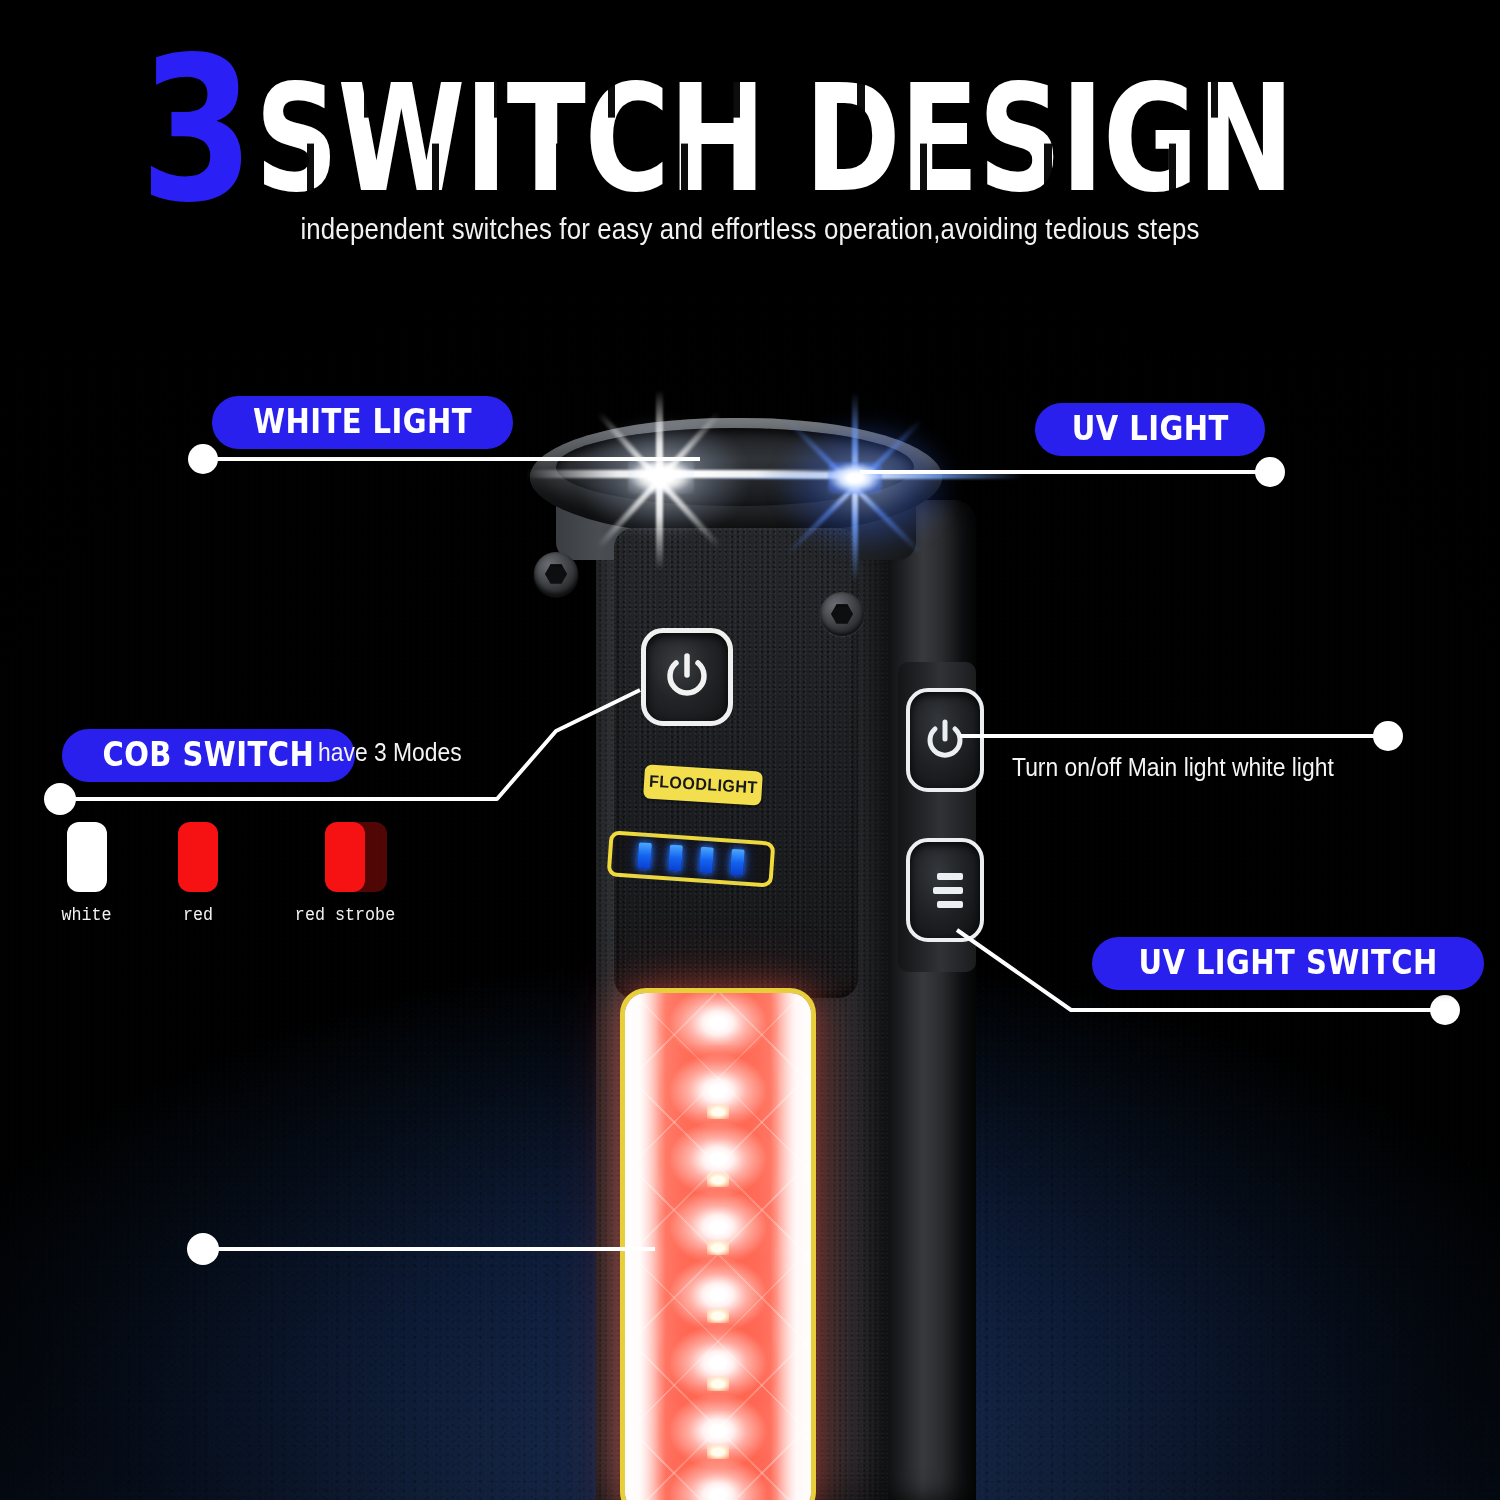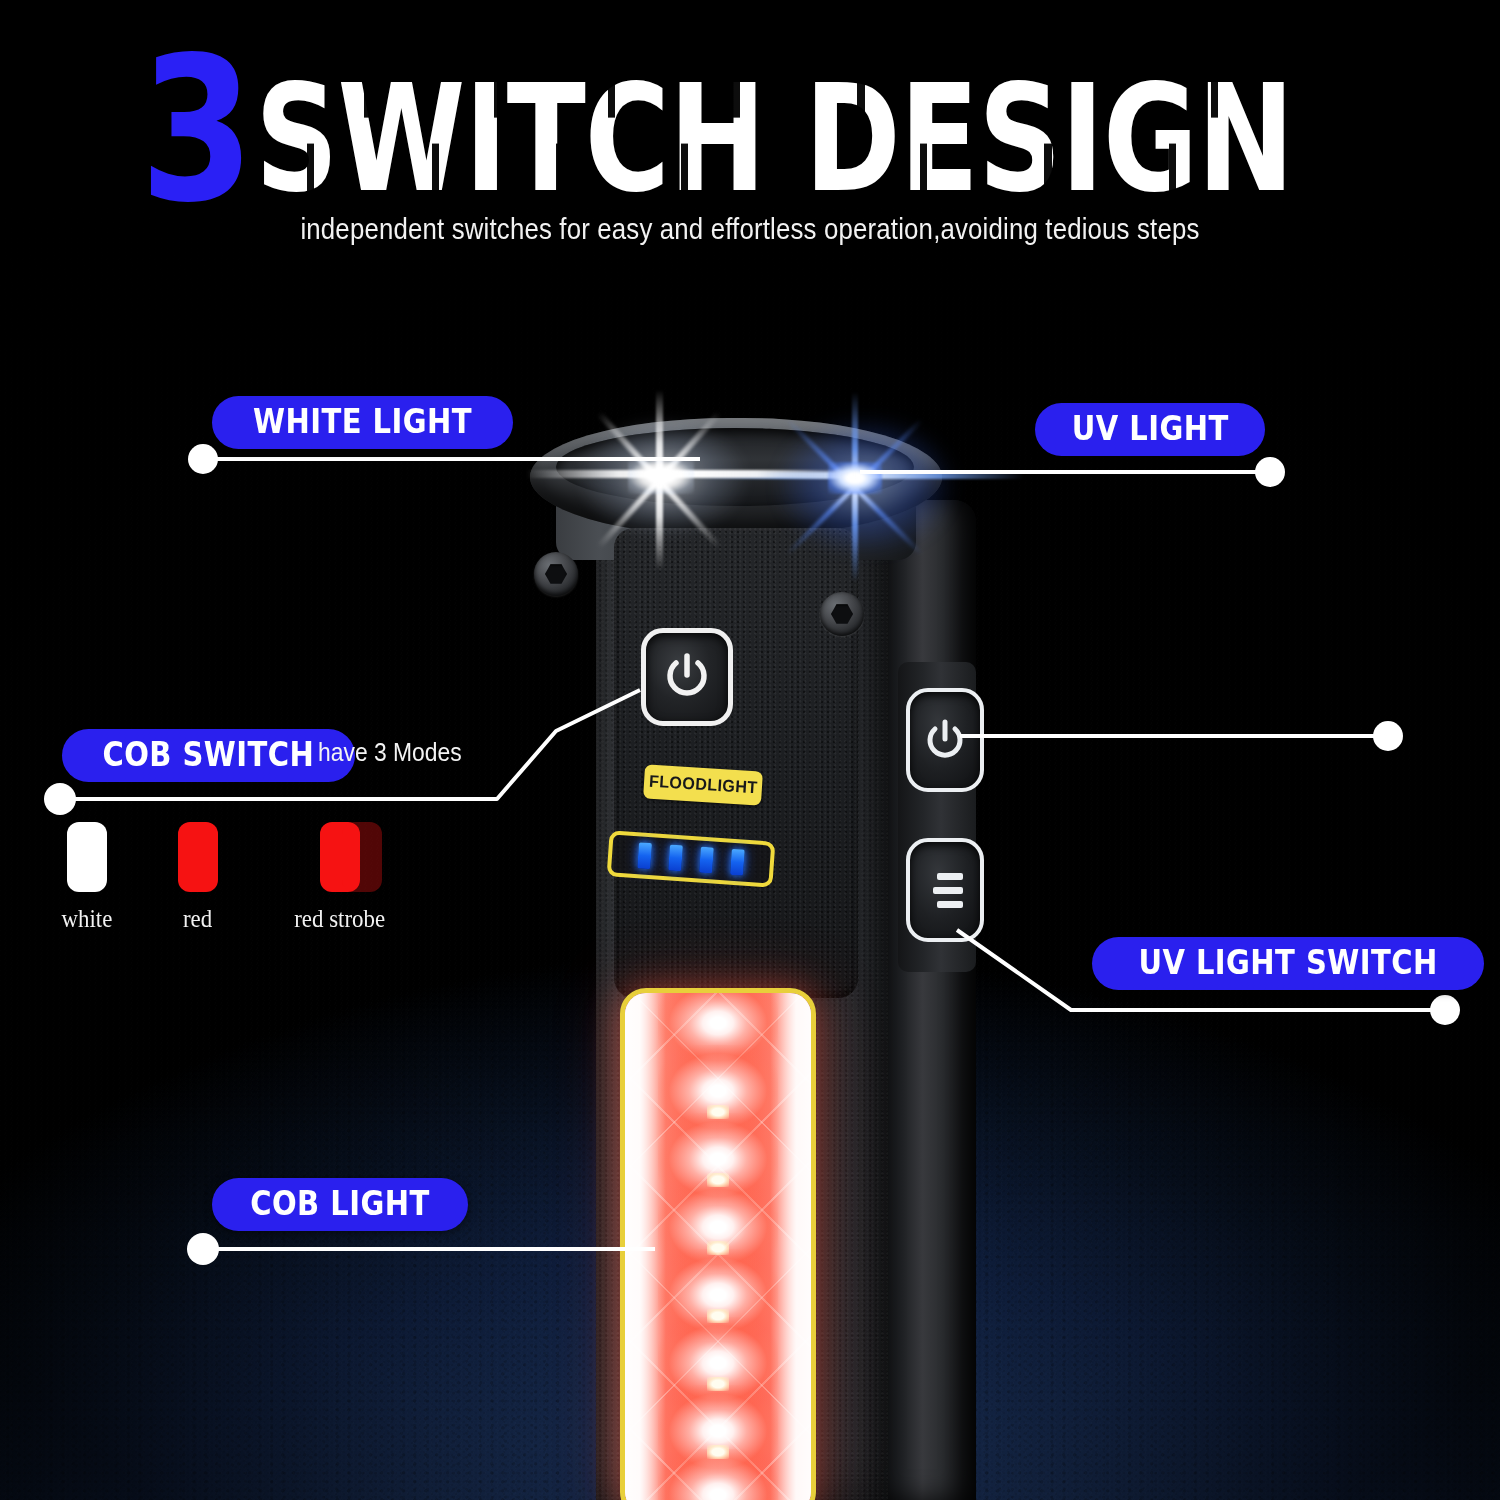--- a/index.html
+++ b/index.html
@@ -384,22 +384,22 @@
   .mode-sw { width:40px; height:70px; border-radius:12px; margin:0 auto; position:relative; }
   .mode-sw.white { background:#ffffff; }
   .mode-sw.red { background:#f61212; }
   .mode-sw.strobe { background:#f61212; }
   .mode-sw.strobe::after {
     content:""; position:absolute; left:22px; top:0; width:40px; height:70px;
     border-radius:12px; background:#f61212; opacity:.33;
   }
   .mode-label {
     margin-top:12px; color:#f2f2f2;
-    font-family:Liberation Serif, serif;
-    font-size:26px; white-space:nowrap;
+    font-family:Liberation Mono, monospace;
+    font-size:19px; white-space:nowrap;
   }
   .mode-label span { display:inline-block; transform:scaleX(.88); }
   #mode-0 { left:0px; }
   #mode-1 { left:120px; }
   #mode-2 { left:230px; }
 </style>
 </head>
 <body>
 
 <div id="stage">
@@ -555,28 +555,28 @@
     <span>WHITE LIGHT</span>
   </div>
 
   <div class="badge" style="left:62px; top:729px;">
     <span>COB SWITCH</span>
   </div>
   <div class="subnote" style="left:318px; top:737px;">
     <span>have 3 Modes</span>
   </div>
 
+  <div class="subnote" style="left:1012px; top:752px;">
+    <span>Turn on/off Main light white light</span>
+  </div>
 
   <div class="badge" style="left:1092px; top:937px;">
     <span>UV LIGHT SWITCH</span>
   </div>
 
-  <div class="badge" style="left:212px; top:1178px;">
-    <span>COB LIGHT</span>
-  </div>
 
   <div class="modes">
     <div class="mode-item" id="mode-0">
       <div class="mode-sw white"></div>
       <div class="mode-label">
         <span>white</span>
       </div>
     </div>
     <div class="mode-item" id="mode-1">
       <div class="mode-sw red"></div>

